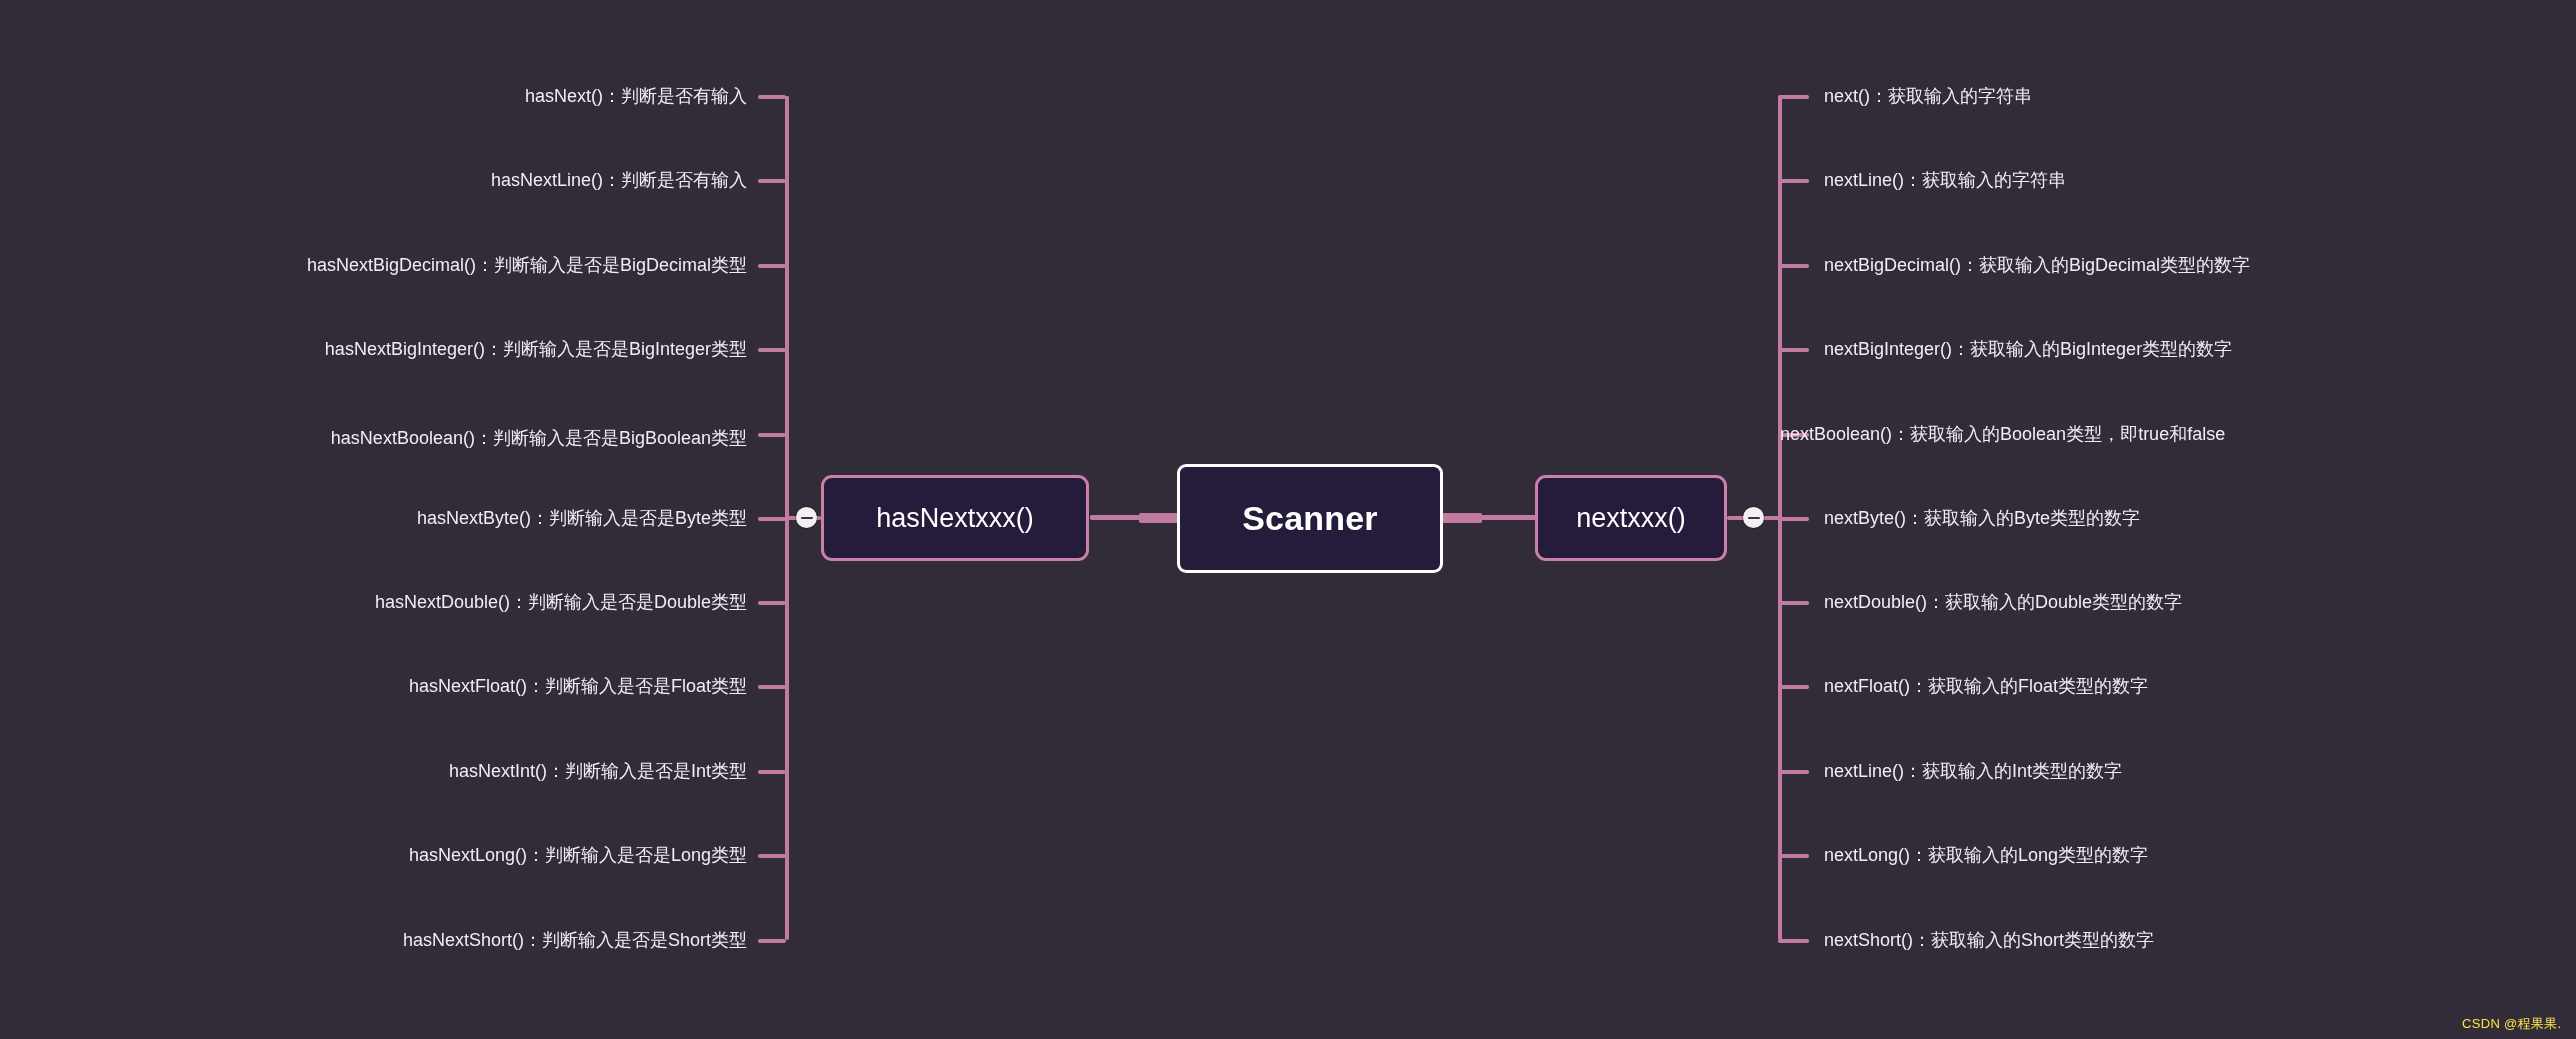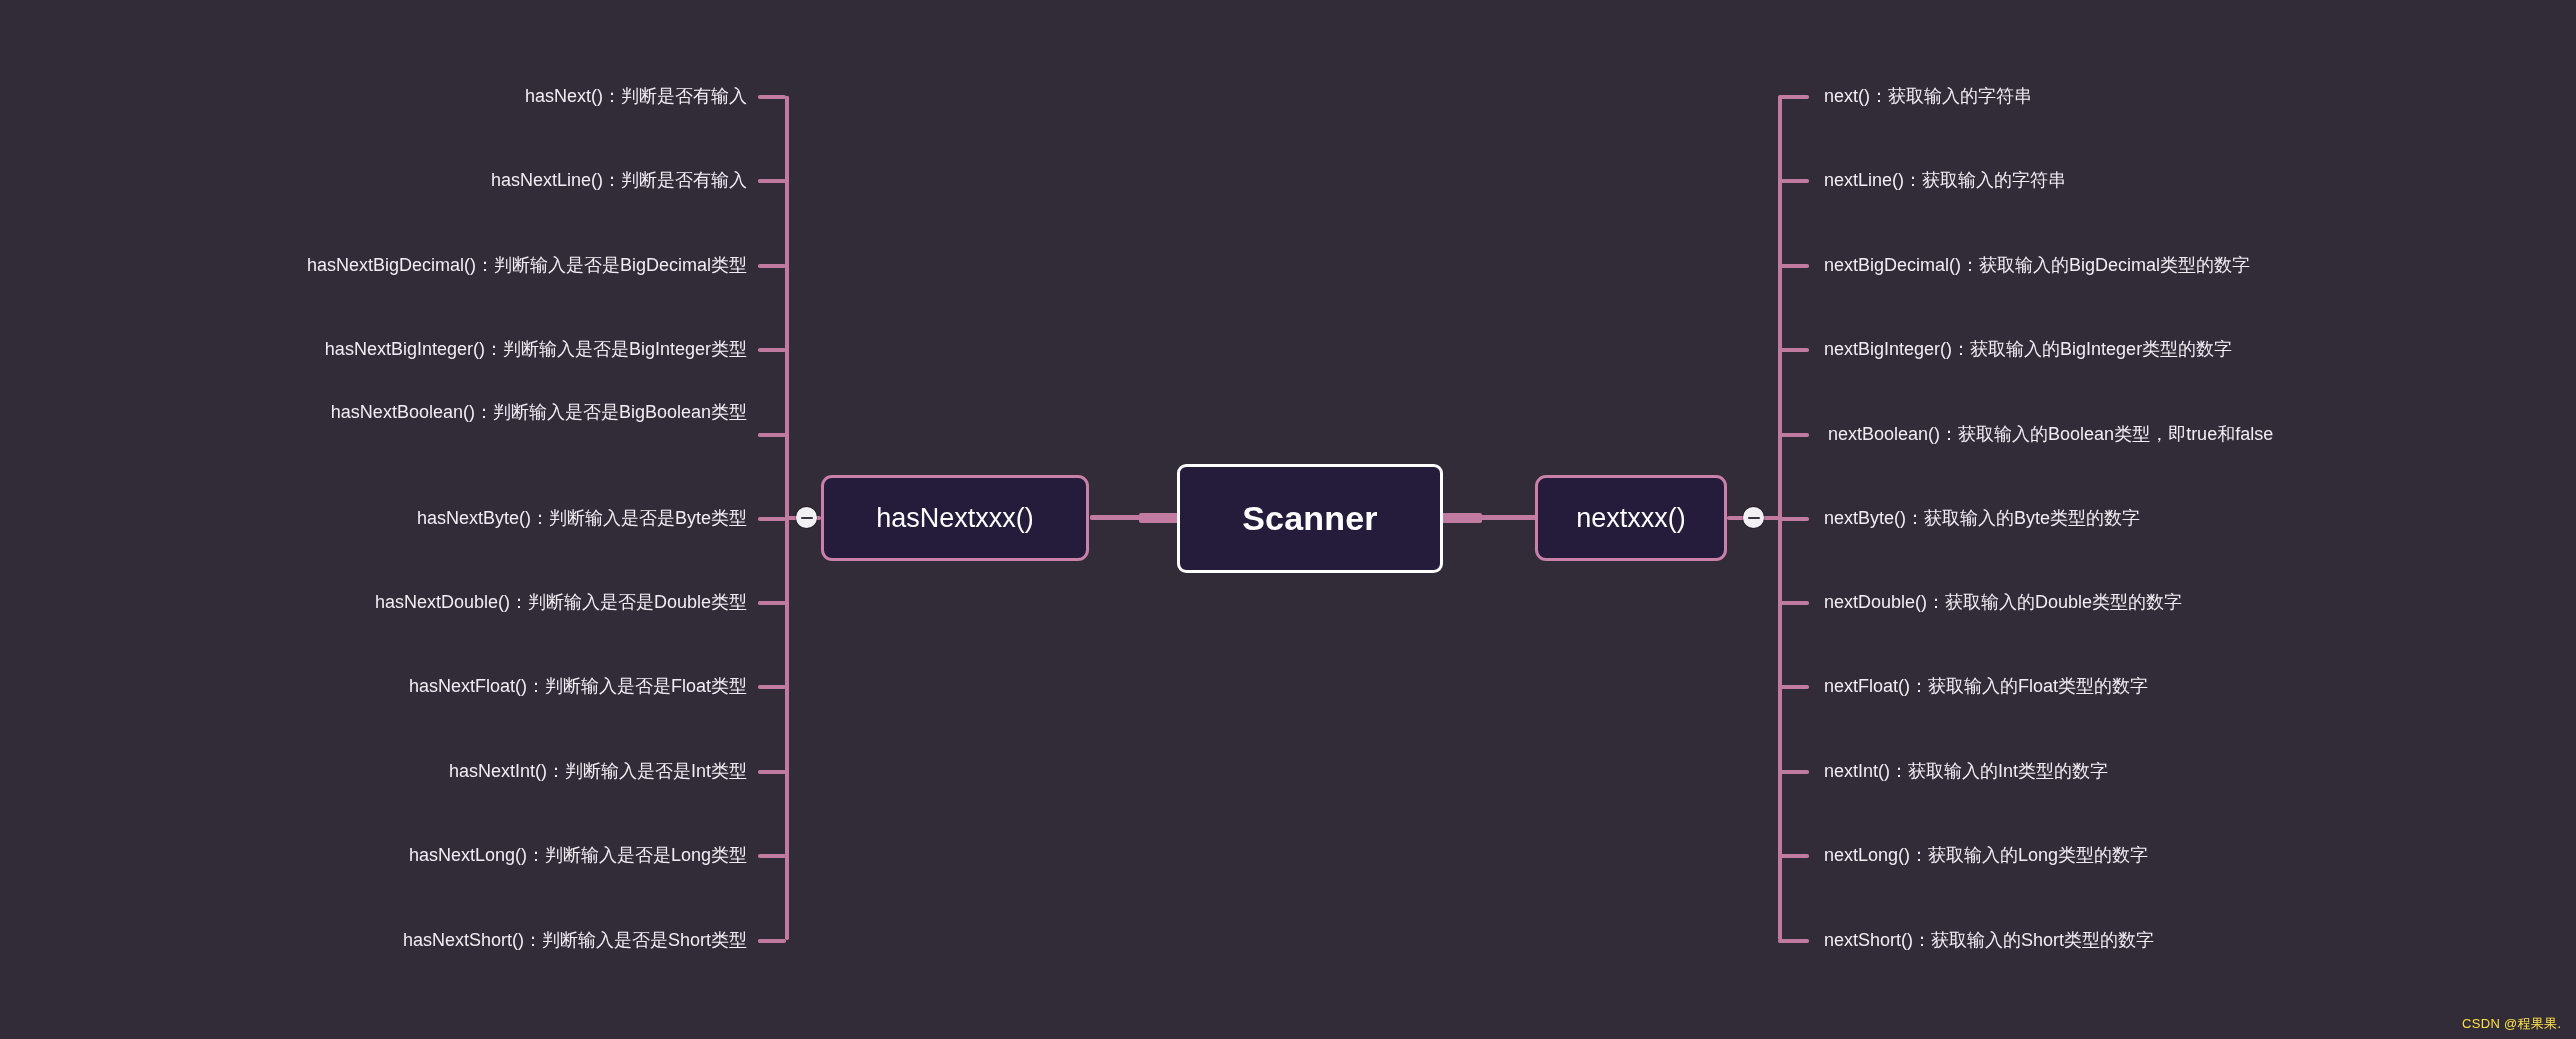--- a/index.html
+++ b/index.html
@@ -151,39 +151,39 @@
       <div class="trunk-thick" style="left: 1139px; top: 513px; width: 41px;"></div>
       <div class="trunk-thick" style="left: 1441px; top: 513px; width: 41px;"></div>
       <div class="trunk" style="left: 1474px; top: 515px; width: 64px;"></div>
     </div>
 
   <div id="left-leaves">
       <div class="leaf leaf-left" style="right: 1829px; top: 83px;">hasNext()：判断是否有输入</div>
       <div class="leaf leaf-left" style="right: 1829px; top: 167px;">hasNextLine()：判断是否有输入</div>
       <div class="leaf leaf-left" style="right: 1829px; top: 252px;">hasNextBigDecimal()：判断输入是否是BigDecimal类型</div>
       <div class="leaf leaf-left" style="right: 1829px; top: 336px;">hasNextBigInteger()：判断输入是否是BigInteger类型</div>
-      <div class="leaf leaf-left" style="right: 1829px; top: 399px;">hasNextBoolean()：判断输入是否是BigBoolean类型</div>
+      <div class="leaf leaf-left" style="right: 1829px; top: 425px;">hasNextBoolean()：判断输入是否是BigBoolean类型</div>
       <div class="leaf leaf-left" style="right: 1829px; top: 505px;">hasNextByte()：判断输入是否是Byte类型</div>
       <div class="leaf leaf-left" style="right: 1829px; top: 589px;">hasNextDouble()：判断输入是否是Double类型</div>
       <div class="leaf leaf-left" style="right: 1829px; top: 673px;">hasNextFloat()：判断输入是否是Float类型</div>
       <div class="leaf leaf-left" style="right: 1829px; top: 758px; text-align: right;">hasNextInt()：判断输入是否是Int类型</div>
       <div class="leaf leaf-left" style="right: 1829px; top: 842px;">hasNextLong()：判断输入是否是Long类型</div>
       <div class="leaf leaf-left" style="right: 1829px; top: 927px;">hasNextShort()：判断输入是否是Short类型</div>
     </div>
 
   <div id="right-leaves">
       <div class="leaf leaf-right" style="left: 1824px; top: 83px;">next()：获取输入的字符串</div>
       <div class="leaf leaf-right" style="left: 1824px; top: 167px;">nextLine()：获取输入的字符串</div>
       <div class="leaf leaf-right" style="left: 1824px; top: 252px;">nextBigDecimal()：获取输入的BigDecimal类型的数字</div>
       <div class="leaf leaf-right" style="left: 1824px; top: 336px;">nextBigInteger()：获取输入的BigInteger类型的数字</div>
-      <div class="leaf leaf-right" style="left: 1828px; top: 421px; text-align: center;">nextBoolean()：获取输入的Boolean类型，即true和false</div>
+      <div class="leaf leaf-right" style="left: 1780px; top: 421px; text-align: center;">nextBoolean()：获取输入的Boolean类型，即true和false</div>
       <div class="leaf leaf-right" style="left: 1824px; top: 505px;">nextByte()：获取输入的Byte类型的数字</div>
       <div class="leaf leaf-right" style="left: 1824px; top: 589px;">nextDouble()：获取输入的Double类型的数字</div>
       <div class="leaf leaf-right" style="left: 1824px; top: 673px;">nextFloat()：获取输入的Float类型的数字</div>
-      <div class="leaf leaf-right" style="left: 1824px; top: 758px;">nextInt()：获取输入的Int类型的数字</div>
+      <div class="leaf leaf-right" style="left: 1824px; top: 758px;">nextLine()：获取输入的Int类型的数字</div>
       <div class="leaf leaf-right" style="left: 1824px; top: 842px;">nextLong()：获取输入的Long类型的数字</div>
       <div class="leaf leaf-right" style="left: 1824px; top: 927px;">nextShort()：获取输入的Short类型的数字</div>
     </div>
 
   <div class="node node-branch" style="left:821px; top:475px; width:268px; height:86px;">
     <span>hasNextxxx()</span>
   </div>
 
   <div class="node node-root" style="left:1177px; top:464px; width:266px; height:109px;">
     <span>Scanner</span>

